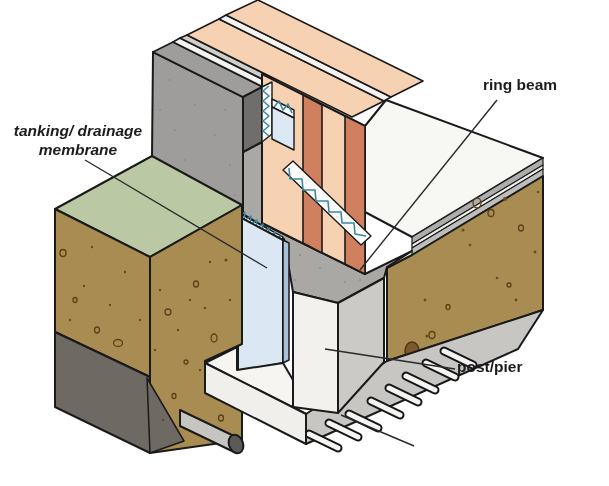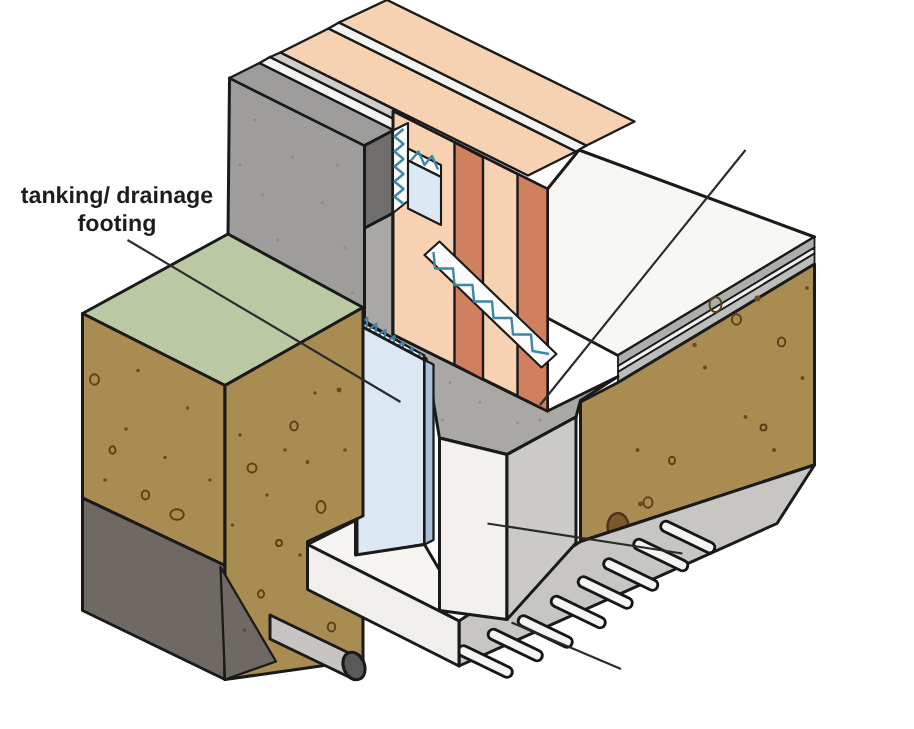--- a/index.html
+++ b/index.html
@@ -199,21 +199,23 @@
 
     <g stroke="#2a2a2a" stroke-width="1.4">
       <line x1="85" y1="160" x2="267" y2="268"></line>
       <line x1="497" y1="100" x2="360" y2="270"></line>
       <line x1="455" y1="369" x2="325" y2="349"></line>
       <line x1="414" y1="446" x2="341" y2="415"></line>
     </g>
   </g>
 </svg>
 
-<div class="lbl center" style="left:2px;top:121px;width:152px;">
+<div class="lbl center" style="left:2px;top:121px;width:152px;font-style:italic;">
   <span>tanking/ drainage</span><br>
-  <span>footing</span>
+  <span>membrane</span>
 </div>
 
-
+<div class="lbl" style="left:483px;top:75px;">ring beam</div>
+
+<div class="lbl" style="left:457px;top:357px;">post/pier</div>
 
 
 </div>
 
 </body></html>

